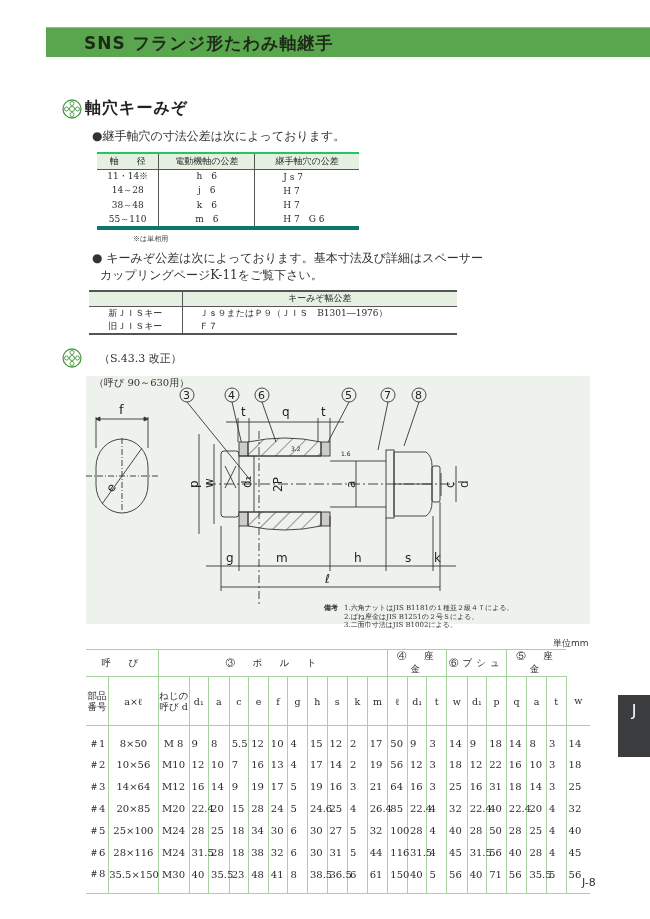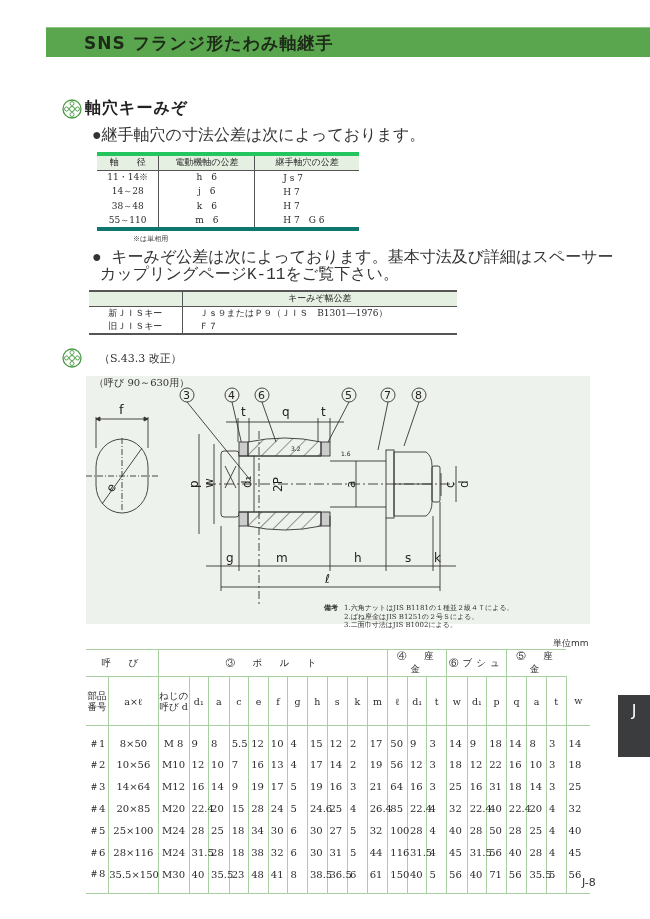--- a/index.html
+++ b/index.html
@@ -7,25 +7,25 @@
   body { position: relative; font-family: "DejaVu Serif", "Liberation Serif", serif; color: #2a2a2a; }
 
   .title-bar { position: absolute; left: 46px; top: 27px; width: 604px; height: 30px; background: #5aa64e; border-top: 1px solid #8cc482; }
   .title-text { position: absolute; left: 38px; top: 4px; font-family: "DejaVu Sans", sans-serif; font-weight: bold; font-size: 17px; color: #1d2a18; letter-spacing: 1px; }
 
   .sec-head { position: absolute; display: flex; align-items: center; }
   .sec-icon { width: 20px; height: 20px; margin-right: 3px; }
   .sec-title { font-family: "DejaVu Sans", sans-serif; font-weight: bold; font-size: 16px; color: #222; letter-spacing: 1px; }
   .sec-sub { font-size: 11px; margin-left: 14px; color: #333; }
 
-  .bullet { position: absolute; font-size: 16px; line-height: 17px; color: #333; font-family: Liberation Mono, monospace; }
+  .bullet { position: absolute; font-size: 12px; line-height: 17px; color: #333; }
 
   table { border-collapse: collapse; }
   .tbl1 { position: absolute; left: 97px; top: 152px; width: 262px; font-size: 9px; }
-  .tbl1 th { background: #e6f0e2; font-weight: normal; height: 16px; border-top: 4px solid #22c55e; border-bottom: 1px solid #555; margin-top: 7px; }
+  .tbl1 th { background: #e6f0e2; font-weight: normal; height: 16px; border-top: 2px solid #22c55e; border-bottom: 1px solid #555; margin-top: 7px; }
   .tbl1 td { height: 14.5px; text-align: center; }
   .tbl1 tr:last-child td { border-bottom: 4px solid #0f766e; }
   .tbl1 .vl { border-right: 1px solid #555; }
   .tbl1 .lft { text-align: left; padding-left: 28px; }
   .note1 { position: absolute; left: 133px; top: 234px; font-size: 7px; color: #444; }
 
   .tbl2 { position: absolute; left: 89px; top: 290px; width: 368px; font-size: 9px; }
   .tbl2 th { background: #e6f0e2; font-weight: normal; height: 15px; border-top: 2px solid #555; border-bottom: 1px solid #555; }
   .tbl2 td { height: 14px; }
   .tbl2 tr:last-child td { border-bottom: 2px solid #555; }

